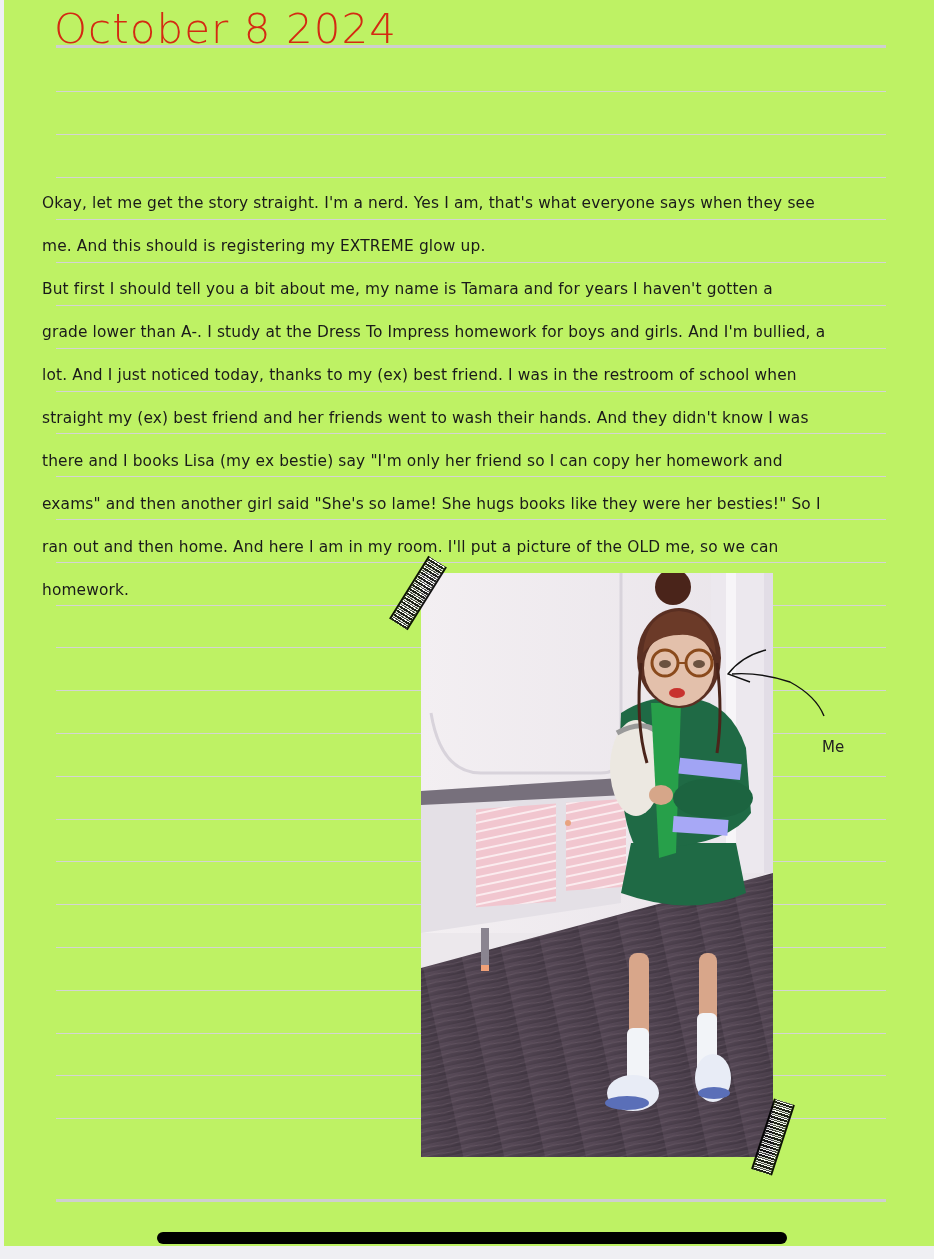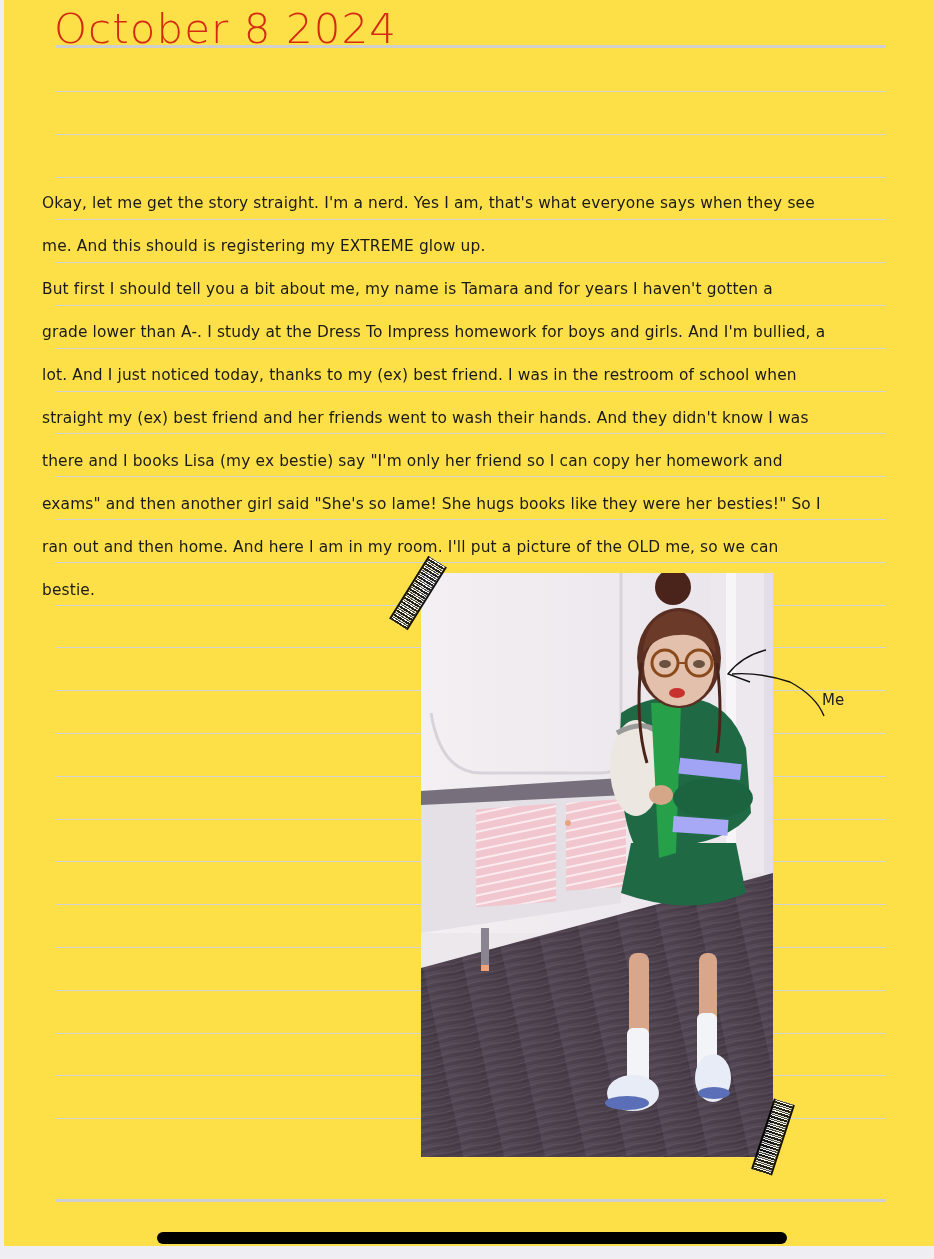--- a/index.html
+++ b/index.html
@@ -3,21 +3,21 @@
 <meta charset="utf-8">
 <style>
   html, body { margin: 0; padding: 0; }
   body {
     width: 934px; height: 1259px; position: relative; overflow: hidden;
     background: #efeff3;
     font-family: "DejaVu Sans", sans-serif;
   }
   .page {
     position: absolute; left: 4px; top: 0; width: 930px; height: 1246px;
-    background: #fde047;
+    background: #bef264;
     text-decoration: underline;
   }
   .rule {
     position: absolute; left: 52px; width: 830px; height: 1px; background: #d4d4d4;
   }
   .rule.thick { height: 3px; background: #cfcfcf; }
   .title {
     position: absolute; left: 50px; top: 6px;
     font-family: "DejaVu Sans", sans-serif; font-weight: 300;
     font-size: 40px; letter-spacing: 1px; color: #d42a12;
@@ -33,21 +33,21 @@
     position: absolute; left: 417px; top: 573px; width: 352px; height: 584px;
     overflow: hidden; background: #ece8ec;
   }
   .tape {
     position: absolute; width: 18px; height: 74px;
     background: repeating-linear-gradient(0deg, #111 0 2px, #fff 2px 3px, #444 3px 4px, #ddd 4px 5px);
     border-left: 2px solid #000; border-right: 2px solid #000;
     opacity: .92;
   }
   .me-label {
-    position: absolute; left: 818px; top: 691px; font-size: 15px; color: #222;
+    position: absolute; left: 818px; top: 738px; font-size: 15px; color: #222;
     font-family: "DejaVu Sans", sans-serif;
   }
   .home-indicator {
     position: absolute; left: 157px; top: 1232px; width: 630px; height: 12px;
     background: #000; border-radius: 6px;
   }
   .bottom-bar { position:absolute; left:0; top:1246px; width:934px; height:13px; background:#efeff3; }
 </style>
 </head>
 <body>
@@ -88,21 +88,21 @@
   <div id="body-text">
     <div class="body-line" style="top:158px">Okay, let me get the story straight. I'm a nerd. Yes I am, that's what everyone says when they see</div>
     <div class="body-line" style="top:201px">me. And this should is registering my EXTREME glow up.</div>
     <div class="body-line" style="top:244px">But first I should tell you a bit about me, my name is Tamara and for years I haven't gotten a</div>
     <div class="body-line" style="top:287px">grade lower than A-. I study at the Dress To Impress homework for boys and girls. And I'm bullied, a</div>
     <div class="body-line" style="top:330px">lot. And I just noticed today, thanks to my (ex) best friend. I was in the restroom of school when</div>
     <div class="body-line" style="top:373px">straight my (ex) best friend and her friends went to wash their hands. And they didn't know I was</div>
     <div class="body-line" style="top:416px">there and I books Lisa (my ex bestie) say "I'm only her friend so I can copy her homework and</div>
     <div class="body-line" style="top:459px">exams" and then another girl said "She's so lame! She hugs books like they were her besties!" So I</div>
     <div class="body-line" style="top:502px">ran out and then home. And here I am in my room. I'll put a picture of the OLD me, so we can</div>
-    <div class="body-line" style="top:545px">bestie.</div>
+    <div class="body-line" style="top:545px">homework.</div>
   </div>
 
   <div class="photo">
     <svg width="352" height="584" viewBox="0 0 352 584">
       <defs>
         <linearGradient id="wall" x1="0" y1="0" x2="1" y2="0">
           <stop offset="0" stop-color="#f3eff2"></stop>
             <stop offset="1" stop-color="#e9e4ea"></stop>
         </linearGradient>
         <linearGradient id="floor" x1="0" y1="0" x2="1" y2="1">

